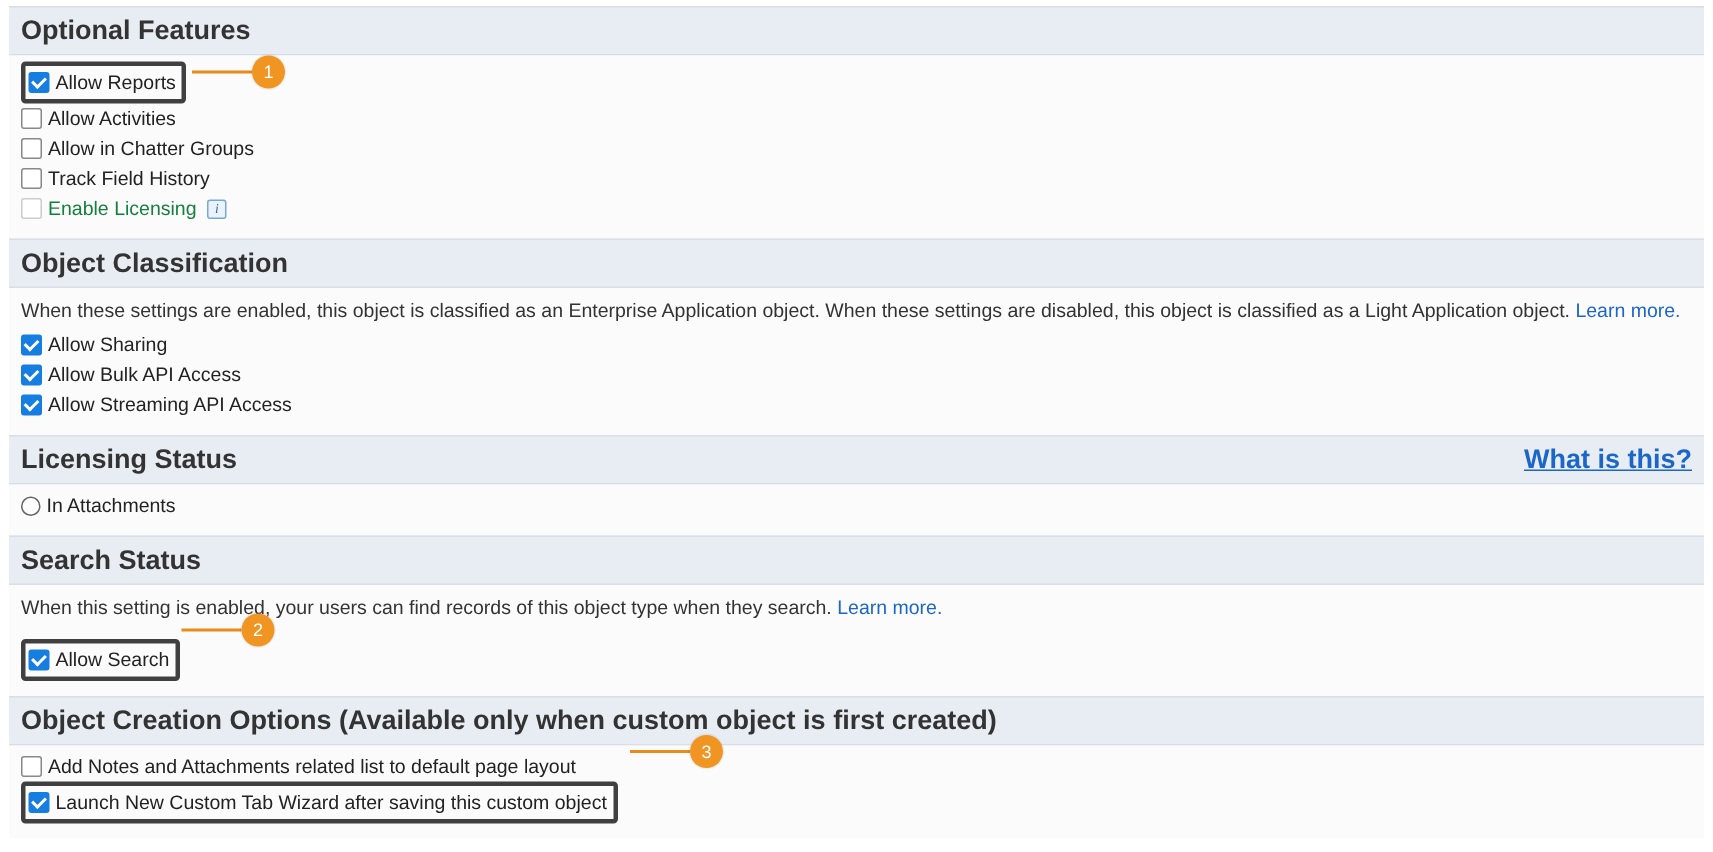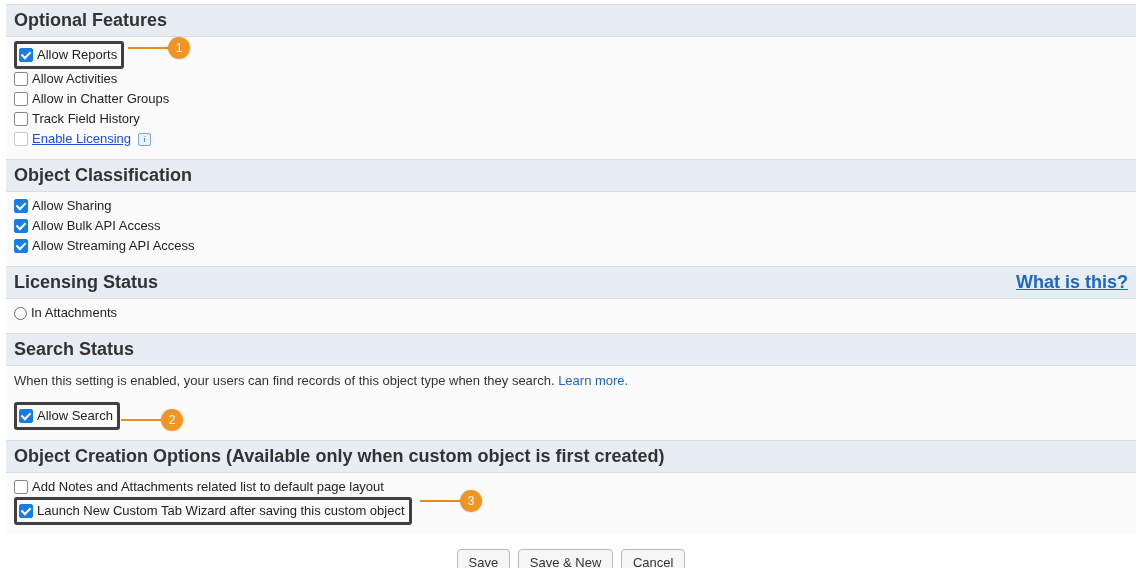--- a/index.html
+++ b/index.html
@@ -71,21 +71,21 @@
     justify-content: center;
     flex-shrink: 0;
   }
   .radio.selected::after {
     content: "";
     width: 7px;
     height: 7px;
     background: #157ee0;
     border-radius: 50%;
   }
-  .faint { color: #1d4ed8; text-decoration: underline; }
+  .faint { color: #15803d; }
   .link { color: #1b66c9; text-decoration: none; cursor: pointer; }
   .link.u { text-decoration: underline; text-align: right; }
   .desc { color: #333; padding: 3px 0 6px 0; }
   .info-icon {
     display: inline-flex;
     align-items: center;
     justify-content: center;
     width: 13px;
     height: 13px;
     border: 1px solid #7aa7d6;
@@ -177,20 +177,23 @@
 
   <div class="callout" style="top:37px; left:128px;">
     <div class="line" style="width:40px;"></div>
     <div class="bubble">1</div>
   </div>
 
   <div class="section-header">
     <span>Object Classification</span>
   </div>
   <div class="section-body">
+    <div class="desc">
+      <span>When these settings are enabled, this object is classified as an Enterprise Application object. When these settings are disabled, this object is classified as a Light Application object. </span><a class="link">Learn more.</a>
+    </div>
     <div class="row">
       <span class="check checked"></span>
       <span>Allow Sharing</span>
     </div>
     <div class="row">
       <span class="check checked"></span>
       <span>Allow Bulk API Access</span>
     </div>
     <div class="row">
       <span class="check checked"></span>

